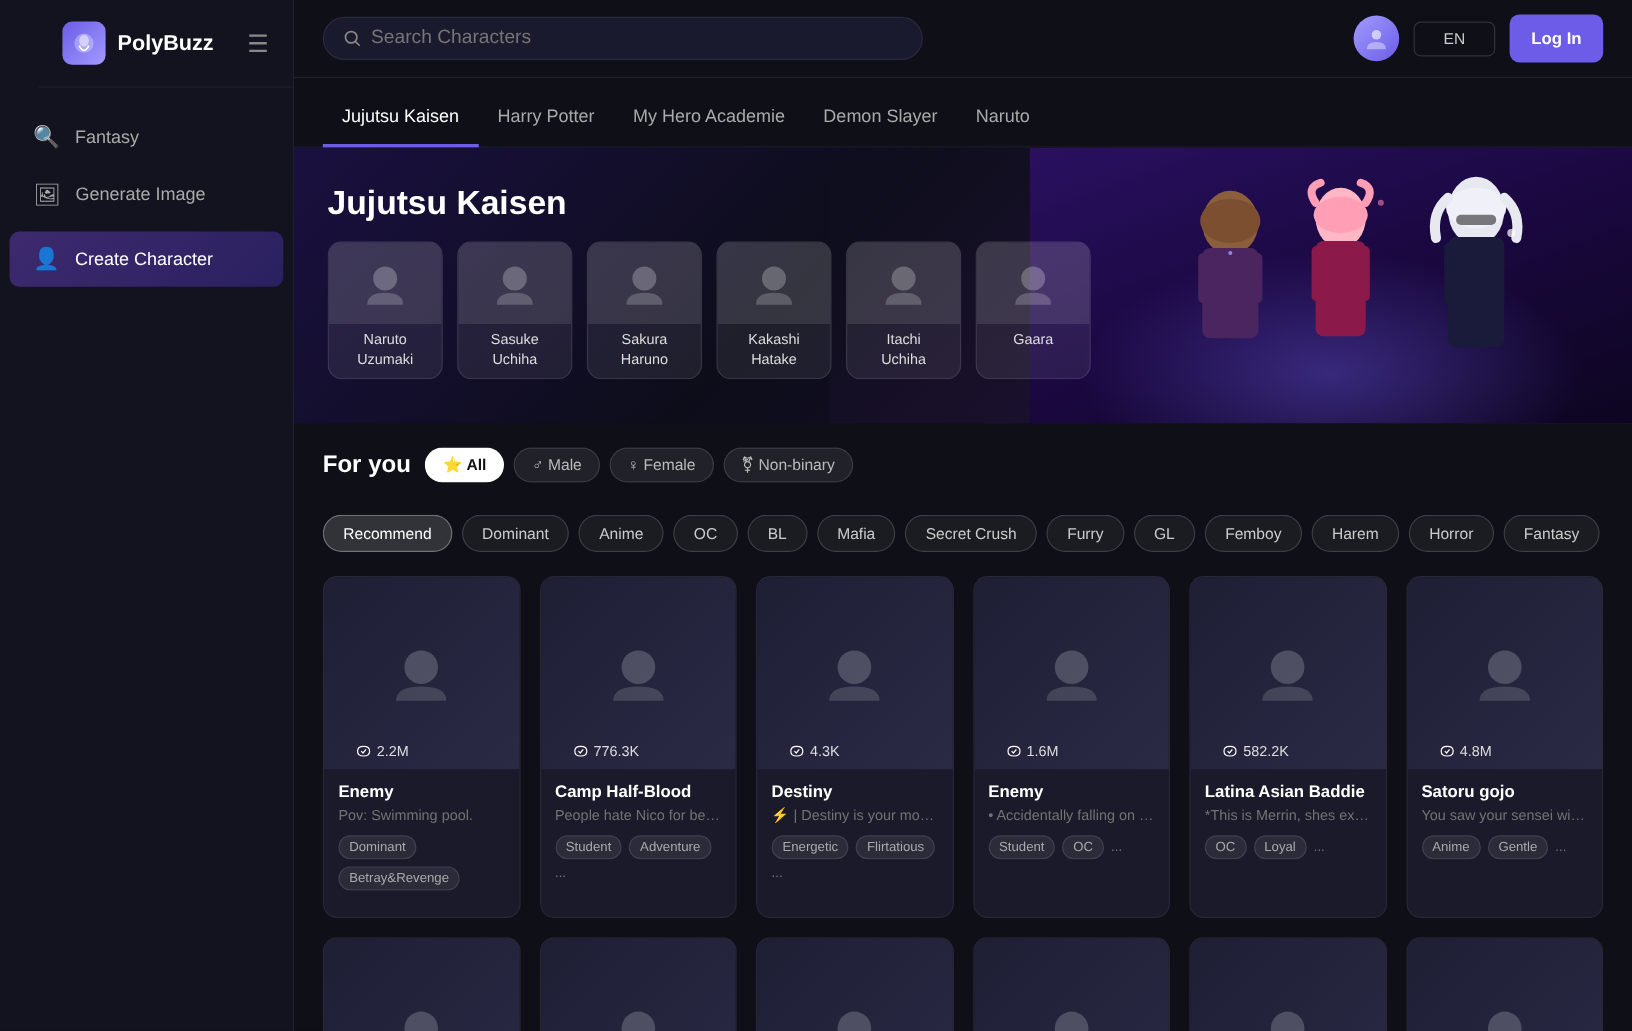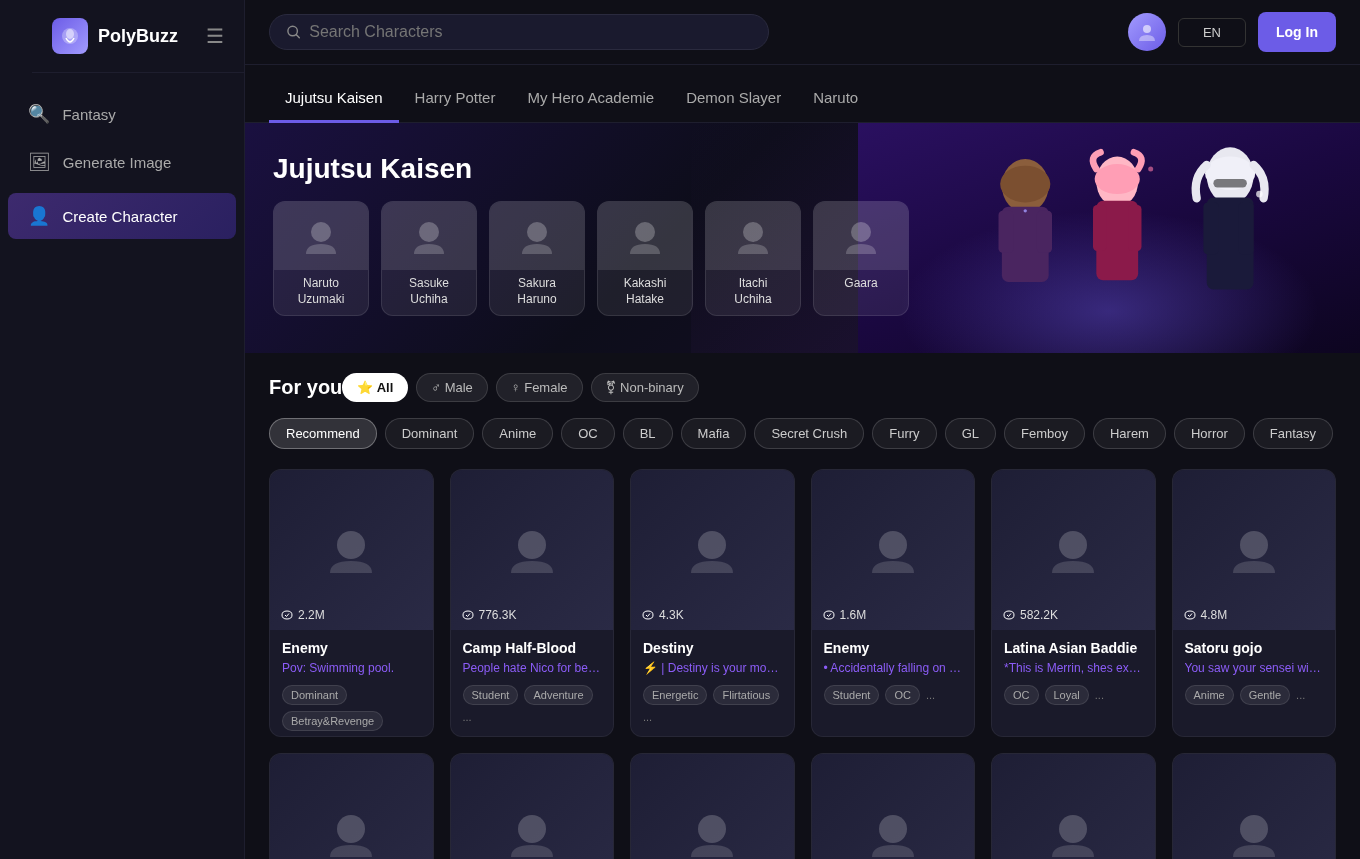--- a/index.html
+++ b/index.html
@@ -143,21 +143,21 @@
       overflow: hidden;
     }
     .hero-art-bg {
       width: 100%; height: 100%;
       background: linear-gradient(160deg, #2a1060 0%, #1a0840 50%, #0d0520 100%);
       position: relative; overflow: hidden;
     }
 
     
     .section { padding: 20px 24px; }
-    .section-header { display: flex; align-items: center; margin-bottom: 16px; flex-wrap: wrap; }
+    .section-header { display: flex; align-items: center; gap: 12px; margin-bottom: 27px; flex-wrap: wrap; }
     .section-title { font-size: 20px; font-weight: 700; color: #fff; }
     .filter-tabs { display: flex; gap: 8px; flex-wrap: wrap; }
     .filter-tab {
       padding: 6px 14px; border-radius: 20px;
       background: rgba(255,255,255,0.08); border: 1px solid rgba(255,255,255,0.12);
       color: #bbb; font-size: 13px; cursor: pointer; white-space: nowrap;
       transition: all 0.2s;
     }
     .filter-tab.active { background: #fff; color: #111; font-weight: 600; }
     .filter-tab.star { display: flex; align-items: center; gap: 4px; }
@@ -190,28 +190,28 @@
       transition: transform 0.2s;
     }
     .char-grid-img {
       width: 100%; height: 160px;
       background: linear-gradient(135deg, #1e1e35, #2a2a45);
       display: flex; align-items: center; justify-content: center;
       font-size: 48px; color: rgba(255,255,255,0.2);
       position: relative;
     }
     .char-count {
-      position: absolute; bottom: 8px; left: 10px;
+      position: absolute; bottom: 8px; left: 26px;
       display: flex; align-items: center; gap: 4px;
       color: #ddd; font-size: 12px; font-weight: 500;
     }
     .char-count svg { width: 14px; height: 14px; }
-    .char-grid-info { padding: 10px 12px 5px; }
+    .char-grid-info { padding: 10px 12px 22px; }
     .char-grid-name { font-size: 14px; font-weight: 600; color: #fff; margin-bottom: 4px; }
-    .char-grid-desc { font-size: 12px; color: #8b5cf6; margin-bottom: 8px; line-height: 1.4; white-space: nowrap; overflow: hidden; text-overflow: ellipsis; }
+    .char-grid-desc { font-size: 12px; color: #737373; margin-bottom: 8px; line-height: 1.4; white-space: nowrap; overflow: hidden; text-overflow: ellipsis; }
     .tags-row { display: flex; gap: 6px; flex-wrap: wrap; }
     .tag {
       padding: 3px 8px; border-radius: 12px;
       background: rgba(255,255,255,0.08); border: 1px solid rgba(255,255,255,0.1);
       color: #aaa; font-size: 11px;
     }
     .tag-more { color: #777; font-size: 11px; align-self: center; }
 
     
     .content::-webkit-scrollbar { width: 6px; }

